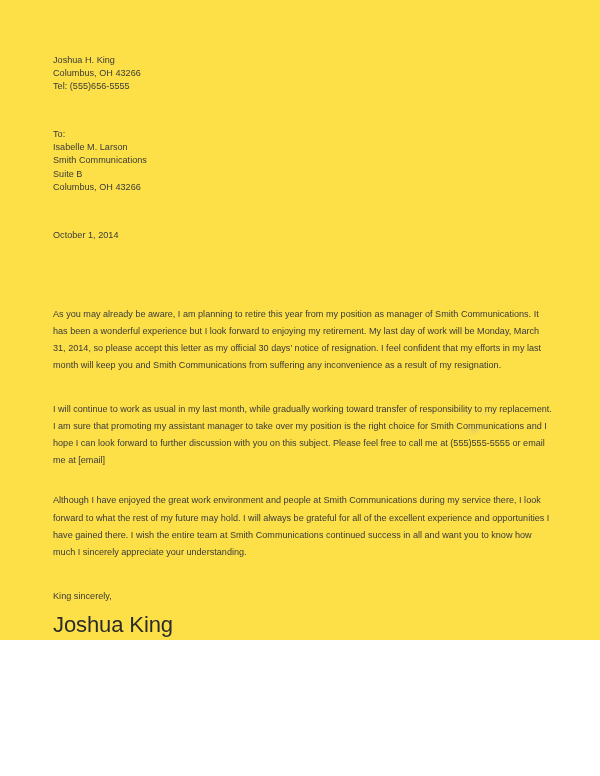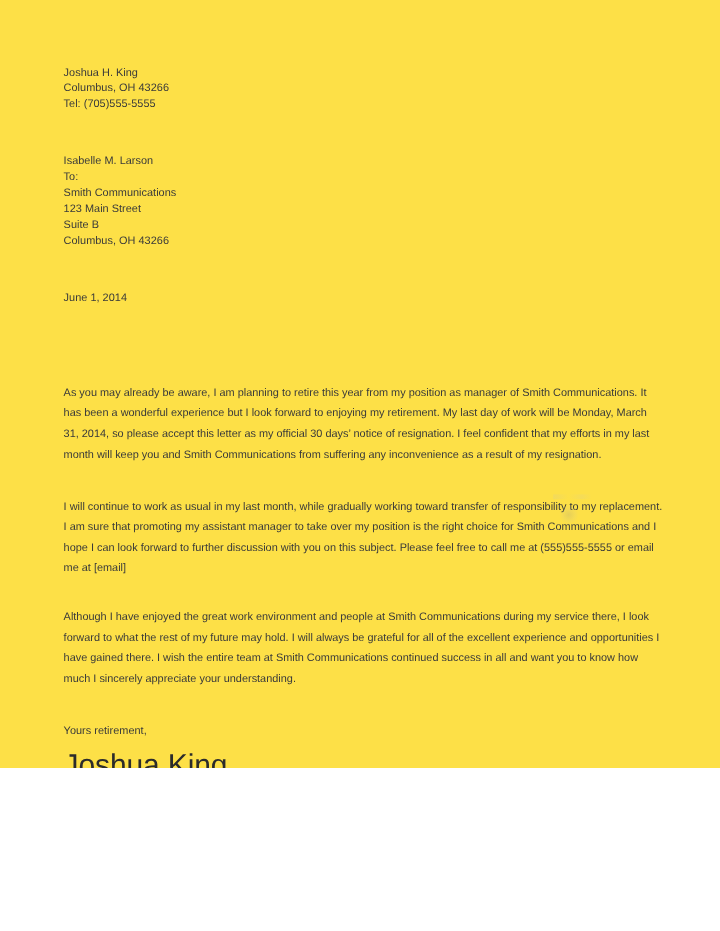--- a/index.html
+++ b/index.html
@@ -46,21 +46,21 @@
   .gap-para-wide { height: 26px; }
   .gap-closing { height: 29px; }
 
   .para {
     font-size: 9.1px;
     line-height: 17.2px;
     text-align: left;
     width: 501px;
   }
   .signature-name {
-    font-size: 25px;
+    font-size: 22px;
     line-height: 24px;
     font-weight: 400;
     color: #2b2b2b;
     letter-spacing: -0.1px;
     margin-top: 10px;
     margin-bottom: 4px;
   }
   .sig-details {
     font-size: 9.1px;
     line-height: 13.1px;
@@ -88,56 +88,55 @@
 </head>
 <body>
 
 <div class="page">
 
   <div class="letter">
 
     <div class="block sender-block">
       <div class="line">Joshua H. King</div>
       <div class="line">Columbus, OH 43266</div>
-      <div class="line">Tel: (705)555-5555</div>
+      <div class="line">Tel: (555)656-5555</div>
     </div>
 
     <div class="gap-sender"></div>
 
     <div class="block">
+      <div class="line">To:</div>
       <div class="line">Isabelle M. Larson</div>
-      <div class="line">To:</div>
       <div class="line">Smith Communications</div>
-      <div class="line">123 Main Street</div>
       <div class="line">Suite B</div>
       <div class="line">Columbus, OH 43266</div>
     </div>
 
     <div class="gap-recipient"></div>
 
-    <div class="block">June 1, 2014</div>
+    <div class="block">October 1, 2014</div>
 
     <div class="gap-date"></div>
 
 
     <div class="gap-salutation"></div>
 
     <div class="para">As you may already be aware, I am planning to retire this year from my position as manager of Smith Communications. It has been a wonderful experience but I look forward to enjoying my retirement. My last day of work will be Monday, March 31, 2014, so please accept this letter as my official 30 days’ notice of resignation. I feel confident that my efforts in my last month will keep you and Smith Communications from suffering any inconvenience as a result of my resignation.</div>
 
     <div class="gap-para-wide"></div>
 
     <div class="para">I will continue to work as usual in my last month, while gradually working toward transfer of responsibility to my replacement. I am sure that promoting my assistant manager to take over my position is the right choice for Smith Communications and I hope I can look forward to further discussion with you on this subject. Please feel free to call me at (555)555-5555 or email me at [email]</div>
 
     <div class="gap-para"></div>
 
     <div class="para">Although I have enjoyed the great work environment and people at Smith Communications during my service there, I look forward to what the rest of my future may hold. I will always be grateful for all of the excellent experience and opportunities I have gained there. I wish the entire team at Smith Communications continued success in all and want you to know how much I sincerely appreciate your understanding.</div>
 
     <div class="gap-closing"></div>
 
-    <div class="block">Yours retirement,</div>
+    <div class="block">King sincerely,</div>
 
     <div class="signature-name">Joshua King</div>
 
     <div class="sig-details">
       <div class="line">Joshua H. King</div>
       <div class="line">Columbus</div>
       <div class="line">Smith Communications</div>
     </div>
 
   </div>

